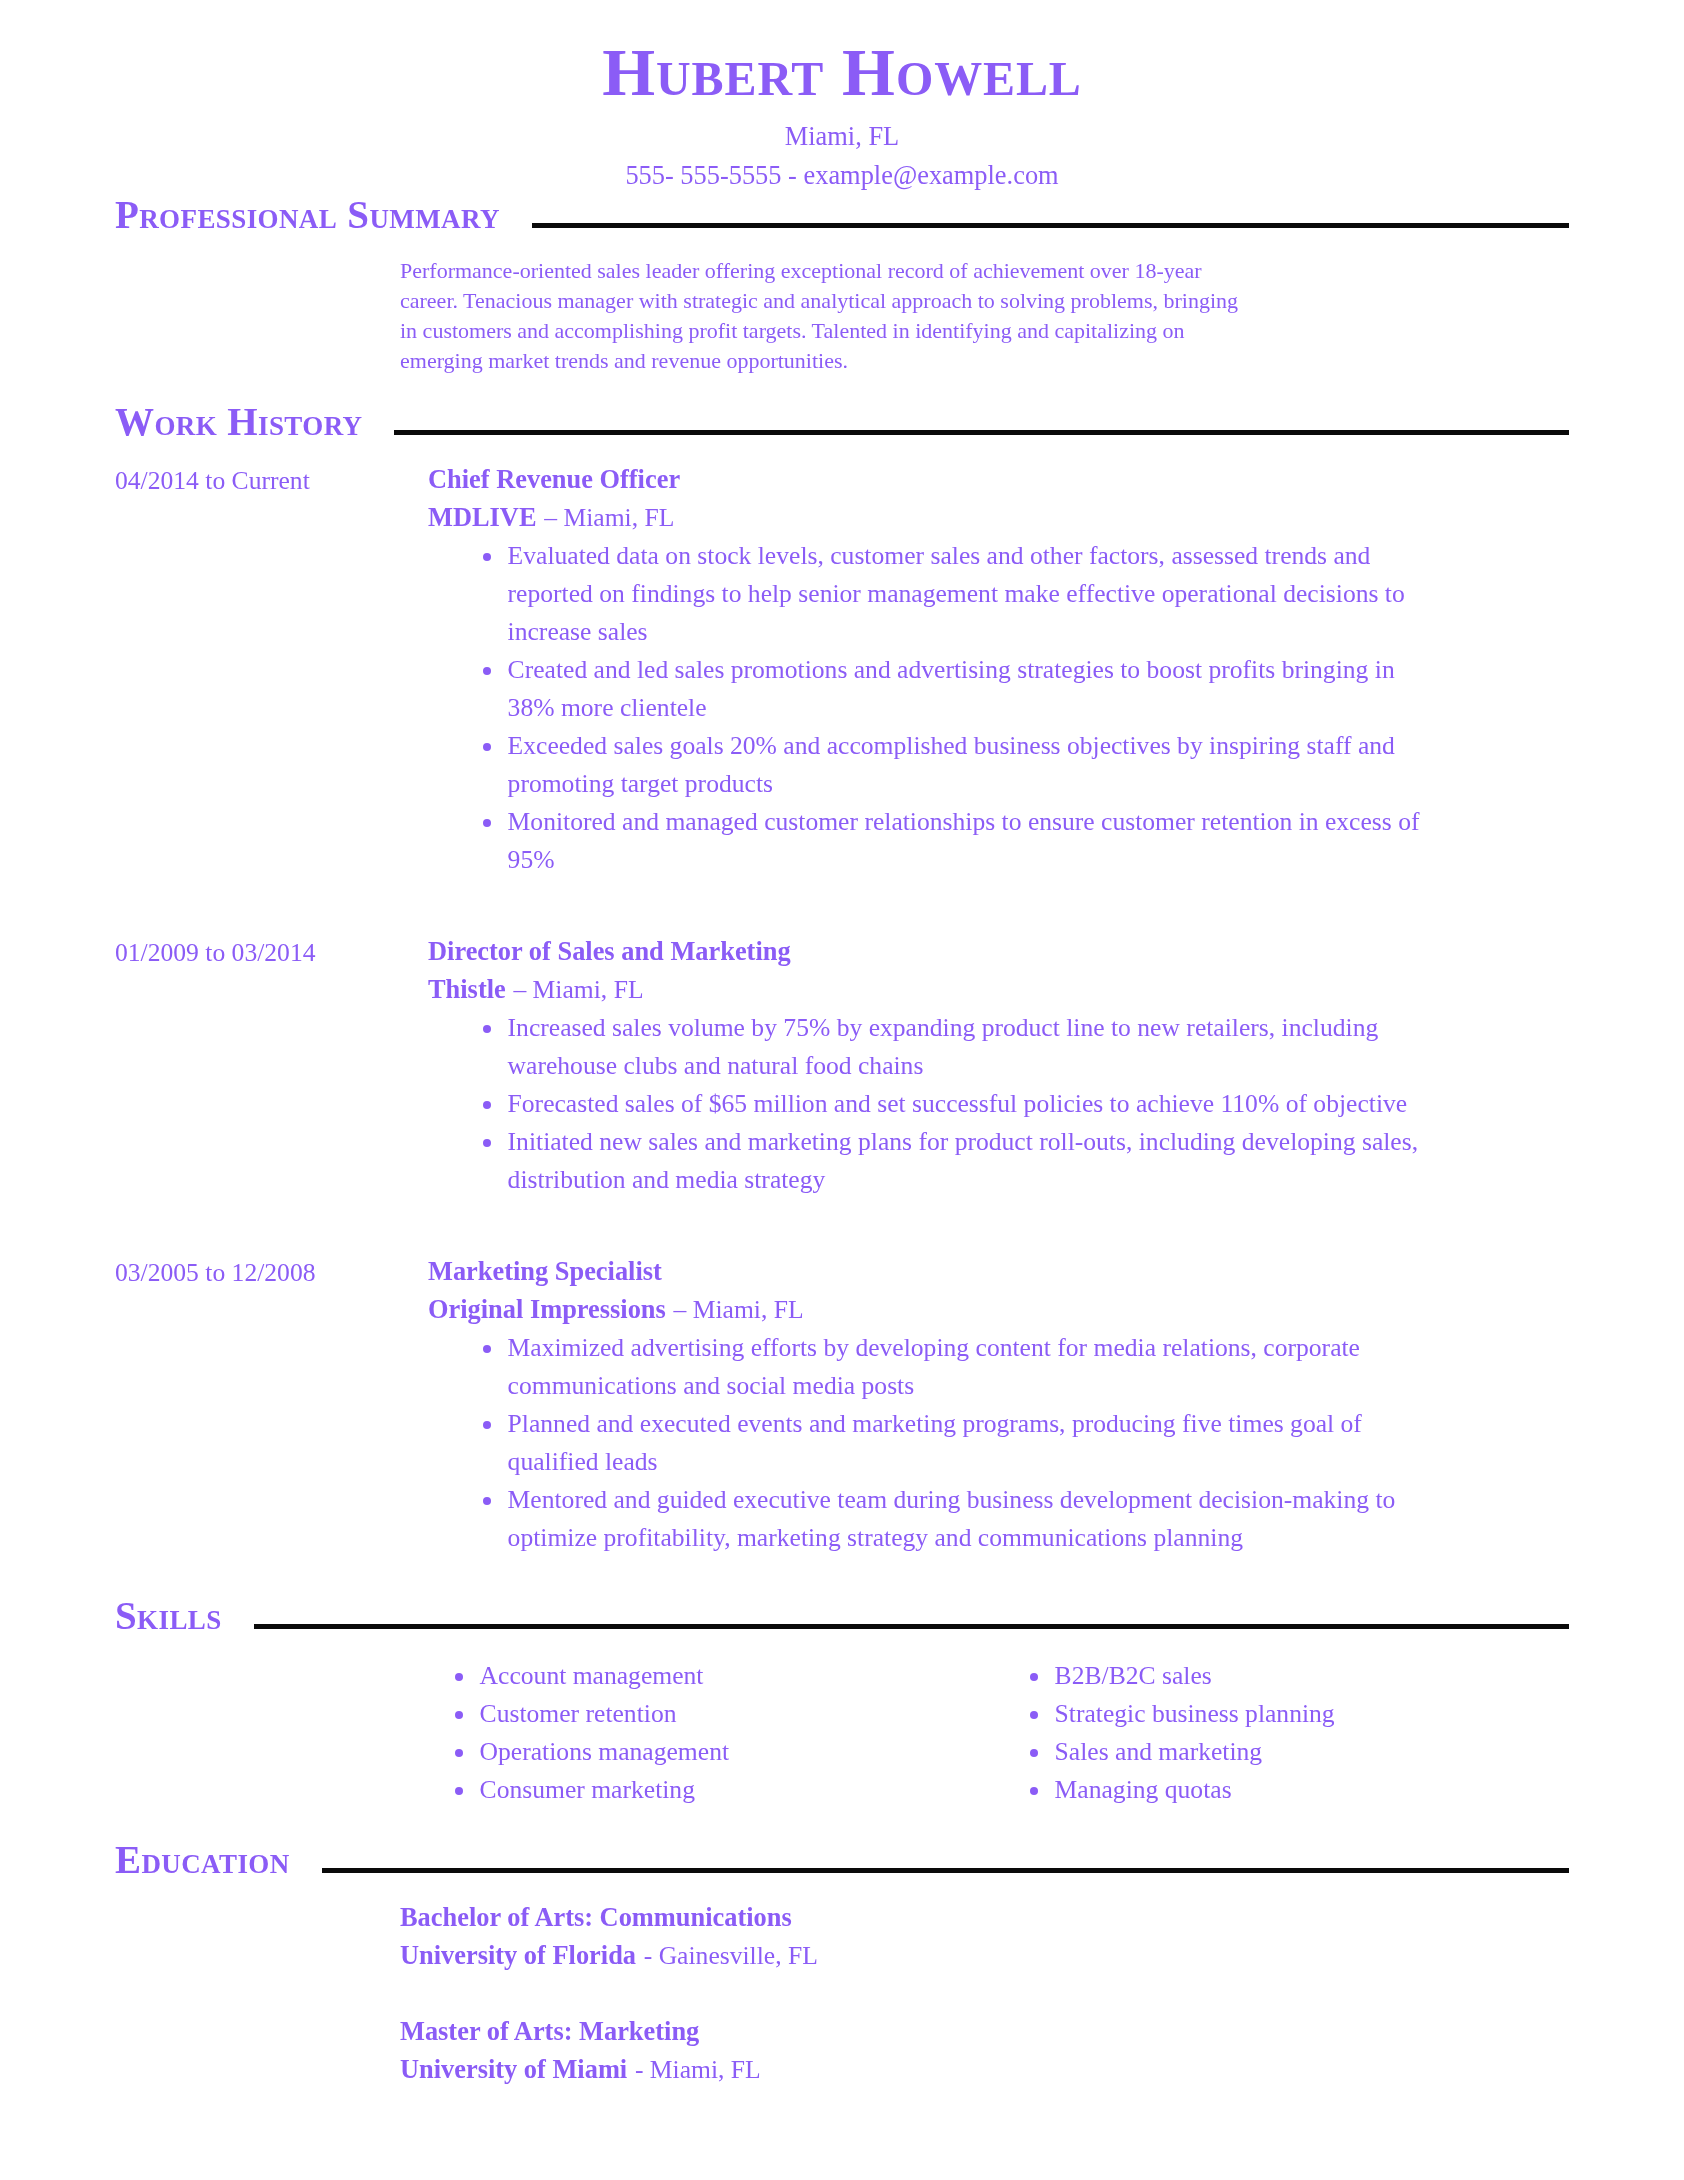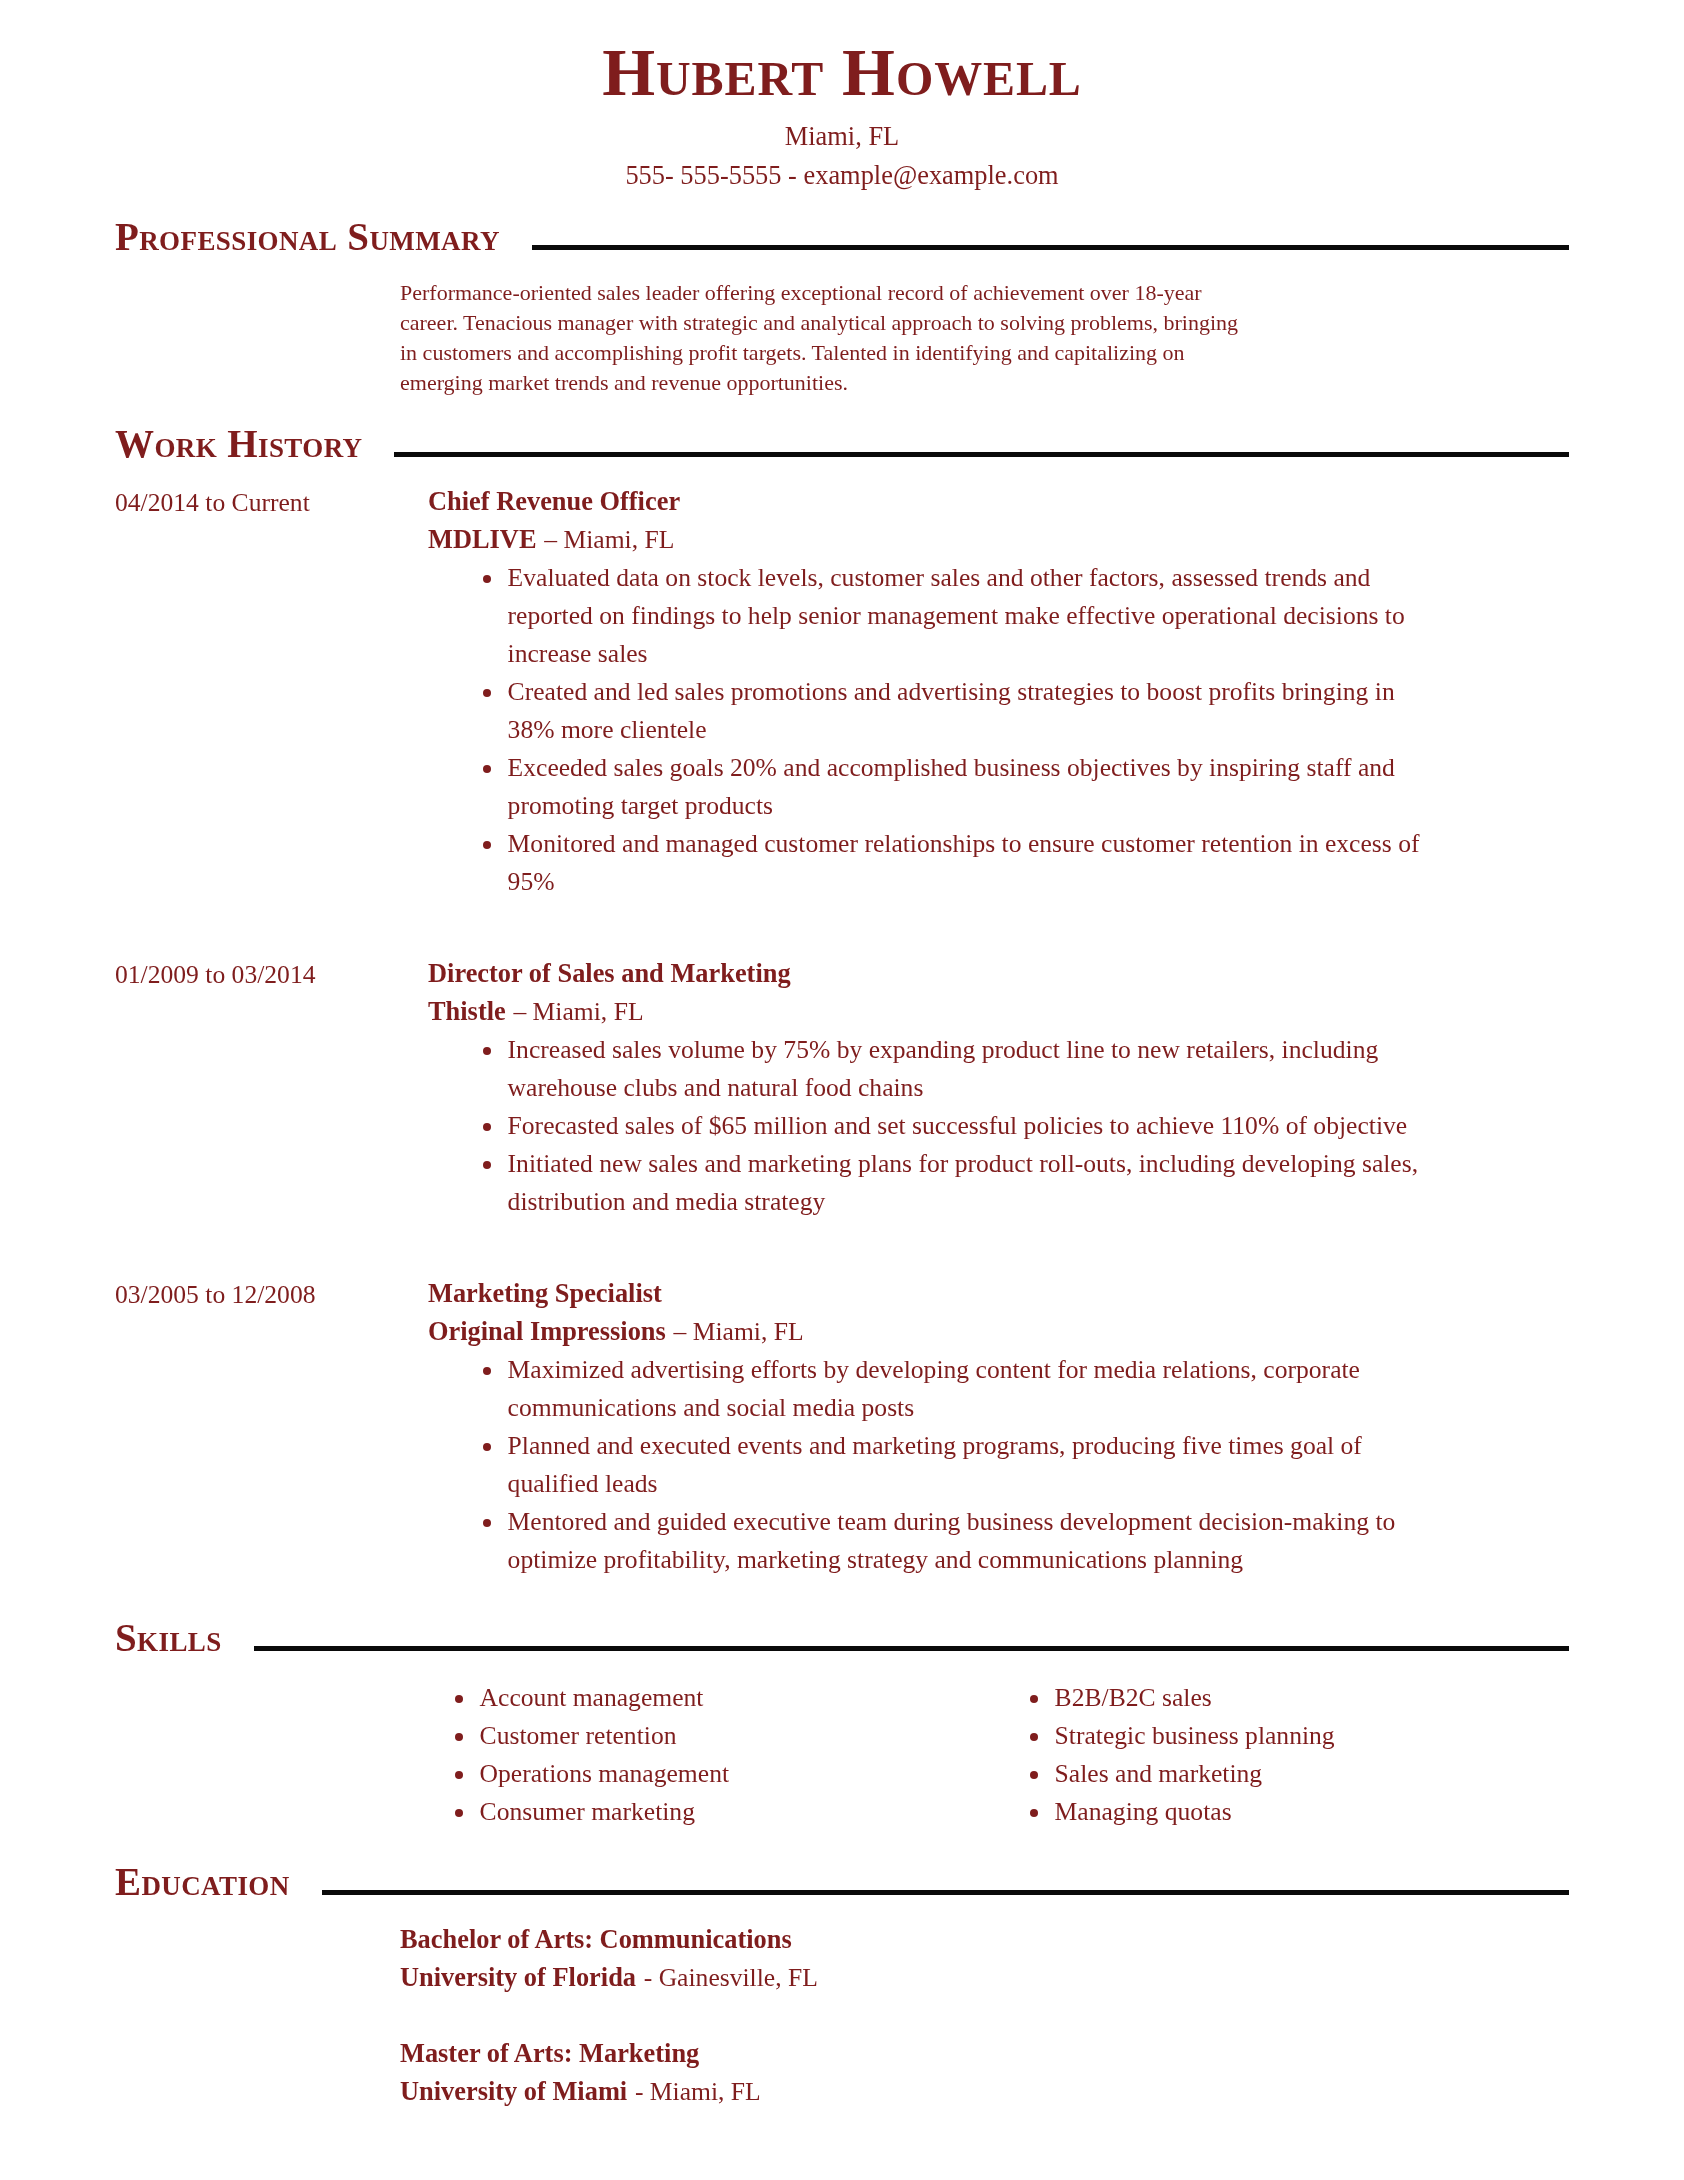--- a/index.html
+++ b/index.html
@@ -1,36 +1,36 @@
 <!DOCTYPE html>
 <html style="font-size:13.6px"><head>
 <meta charset="utf-8">
 <style>
   html,body{margin:0;padding:0;background:#e8e8e8;}
   .page{
     width:1685px;height:2181px;box-sizing:border-box;background:#ffffff;
-    margin:0 auto;padding:34px 116px 0 115px;color:#7f1d1d;
+    margin:0 auto;padding:34px 116px 0 115px;color:#8b5cf6;
     font-family:"Liberation Serif","DejaVu Serif",serif;
   }
   
   .rz-header{text-align:center;}
   .name{
     margin:0;font-size:68px;font-weight:bold;font-variant:small-caps;
     line-height:1.12;letter-spacing:0.9px;
   }
   .contact-line{font-size:26.4px;line-height:39px;}
   .contact-line.first{margin-top:6.8px;}
   
   .sec-head{display:flex;align-items:flex-end;}
   .sec-head h2{
     margin:0;font-size:39px;font-weight:bold;font-variant:small-caps;
     line-height:1.05;letter-spacing:0.4px;white-space:nowrap;
   }
   .rule{flex:1;height:5.1px;background:#0a0a0a;margin-left:32px;margin-bottom:7.7px;}
-  .sec-summary{margin-top:22px;}
+  .sec-summary{}
   .sec-work{margin-top:25.6px;}
   .sec-skills{margin-top:39px;}
   .sec-education{margin-top:31px;}
   
   .bodytext,.dates,li,.job-company span.loc,.edu-loc{font-size:25.6px;line-height:38px;}
   .summary-text{
     margin:20.4px 0 0 285px;font-size:22px;line-height:30px;white-space:pre-line;
   }
   
   .job{display:grid;grid-template-columns:285px 1fr;margin-top:17px;gap:28px;}

